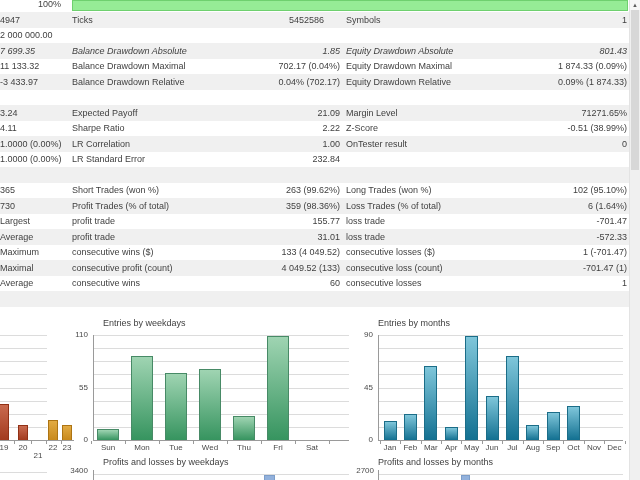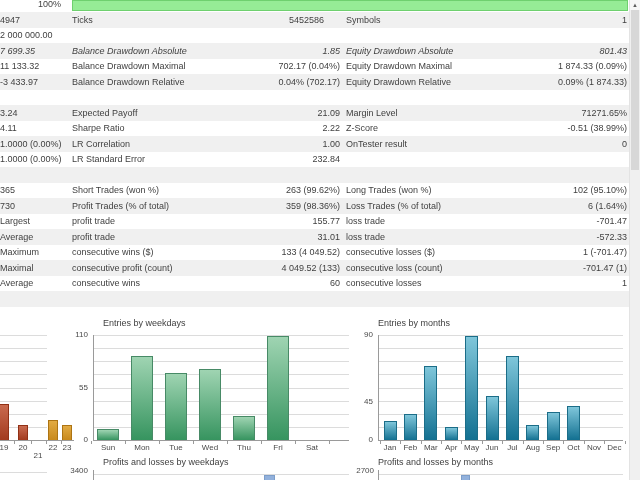--- a/index.html
+++ b/index.html
@@ -237,21 +237,21 @@
       <div class="tickmark" style="left: 461.4px; top: 441px;"></div>
       <div class="tickmark" style="left: 481.8px; top: 441px;"></div>
       <div class="tickmark" style="left: 502.2px; top: 441px;"></div>
       <div class="tickmark" style="left: 522.6px; top: 441px;"></div>
       <div class="tickmark" style="left: 543px; top: 441px;"></div>
       <div class="tickmark" style="left: 563.4px; top: 441px;"></div>
       <div class="tickmark" style="left: 583.8px; top: 441px;"></div>
       <div class="tickmark" style="left: 604.2px; top: 441px;"></div>
       <div class="tickmark" style="left: 624.6px; top: 441px;"></div>
       <div class="ylab" style="left: 347px; top: 435px;">0</div>
-      <div class="ylab" style="left: 347px; top: 382.5px; margin-top: 14px;">45</div>
+      <div class="ylab" style="left: 347px; top: 382.5px;">45</div>
       <div class="ylab" style="left: 347px; top: 330px;">90</div>
       <div class="bar" title="Jan: 16" style="left: 383.5px; top: 421px; width: 13px; height: 19px; background: linear-gradient(rgb(127, 198, 218), rgb(18, 112, 145)); border-top: 1px solid rgb(27, 109, 136); border-right: 1px solid rgb(27, 109, 136); border-bottom: none; border-left: 1px solid rgb(27, 109, 136); border-image: initial;"></div>
       <div class="bar" title="Feb: 22" style="left: 403.9px; top: 414px; width: 13px; height: 26px; background: linear-gradient(rgb(127, 198, 218), rgb(18, 112, 145)); border-top: 1px solid rgb(27, 109, 136); border-right: 1px solid rgb(27, 109, 136); border-bottom: none; border-left: 1px solid rgb(27, 109, 136); border-image: initial;"></div>
       <div class="bar" title="Mar: 63" style="left: 424.3px; top: 366px; width: 13px; height: 74px; background: linear-gradient(rgb(127, 198, 218), rgb(18, 112, 145)); border-top: 1px solid rgb(27, 109, 136); border-right: 1px solid rgb(27, 109, 136); border-bottom: none; border-left: 1px solid rgb(27, 109, 136); border-image: initial;"></div>
       <div class="bar" title="Apr: 11" style="left: 444.7px; top: 427px; width: 13px; height: 13px; background: linear-gradient(rgb(127, 198, 218), rgb(18, 112, 145)); border-top: 1px solid rgb(27, 109, 136); border-right: 1px solid rgb(27, 109, 136); border-bottom: none; border-left: 1px solid rgb(27, 109, 136); border-image: initial;"></div>
       <div class="bar" title="May: 89" style="left: 465.1px; top: 336px; width: 13px; height: 104px; background: linear-gradient(rgb(127, 198, 218), rgb(18, 112, 145)); border-top: 1px solid rgb(27, 109, 136); border-right: 1px solid rgb(27, 109, 136); border-bottom: none; border-left: 1px solid rgb(27, 109, 136); border-image: initial;"></div>
       <div class="bar" title="Jun: 38" style="left: 485.5px; top: 396px; width: 13px; height: 44px; background: linear-gradient(rgb(127, 198, 218), rgb(18, 112, 145)); border-top: 1px solid rgb(27, 109, 136); border-right: 1px solid rgb(27, 109, 136); border-bottom: none; border-left: 1px solid rgb(27, 109, 136); border-image: initial;"></div>
       <div class="bar" title="Jul: 72" style="left: 505.9px; top: 356px; width: 13px; height: 84px; background: linear-gradient(rgb(127, 198, 218), rgb(18, 112, 145)); border-top: 1px solid rgb(27, 109, 136); border-right: 1px solid rgb(27, 109, 136); border-bottom: none; border-left: 1px solid rgb(27, 109, 136); border-image: initial;"></div>
       <div class="bar" title="Aug: 13" style="left: 526.3px; top: 425px; width: 13px; height: 15px; background: linear-gradient(rgb(127, 198, 218), rgb(18, 112, 145)); border-top: 1px solid rgb(27, 109, 136); border-right: 1px solid rgb(27, 109, 136); border-bottom: none; border-left: 1px solid rgb(27, 109, 136); border-image: initial;"></div>
       <div class="bar" title="Sep: 24" style="left: 546.7px; top: 412px; width: 13px; height: 28px; background: linear-gradient(rgb(127, 198, 218), rgb(18, 112, 145)); border-top: 1px solid rgb(27, 109, 136); border-right: 1px solid rgb(27, 109, 136); border-bottom: none; border-left: 1px solid rgb(27, 109, 136); border-image: initial;"></div>

